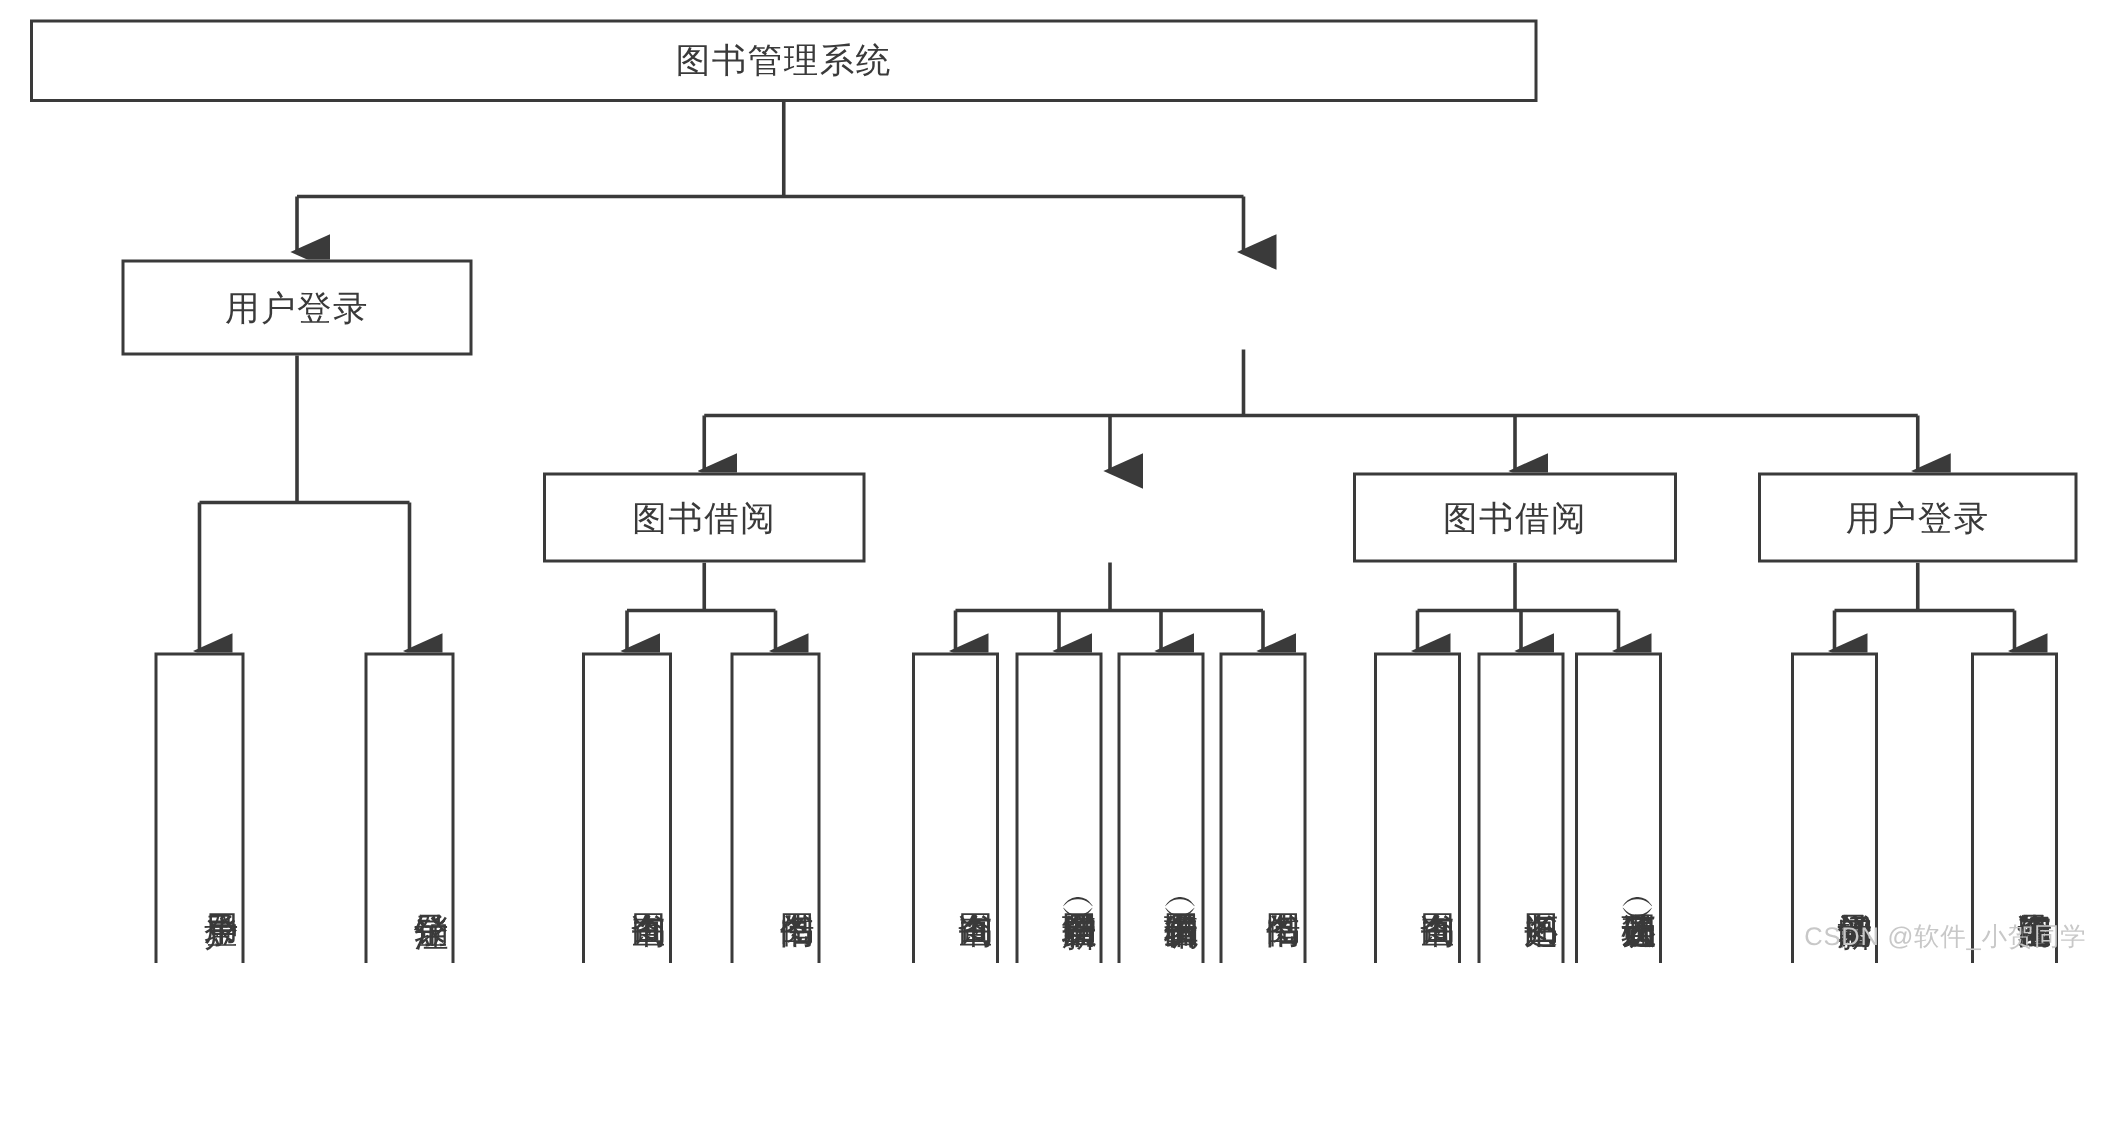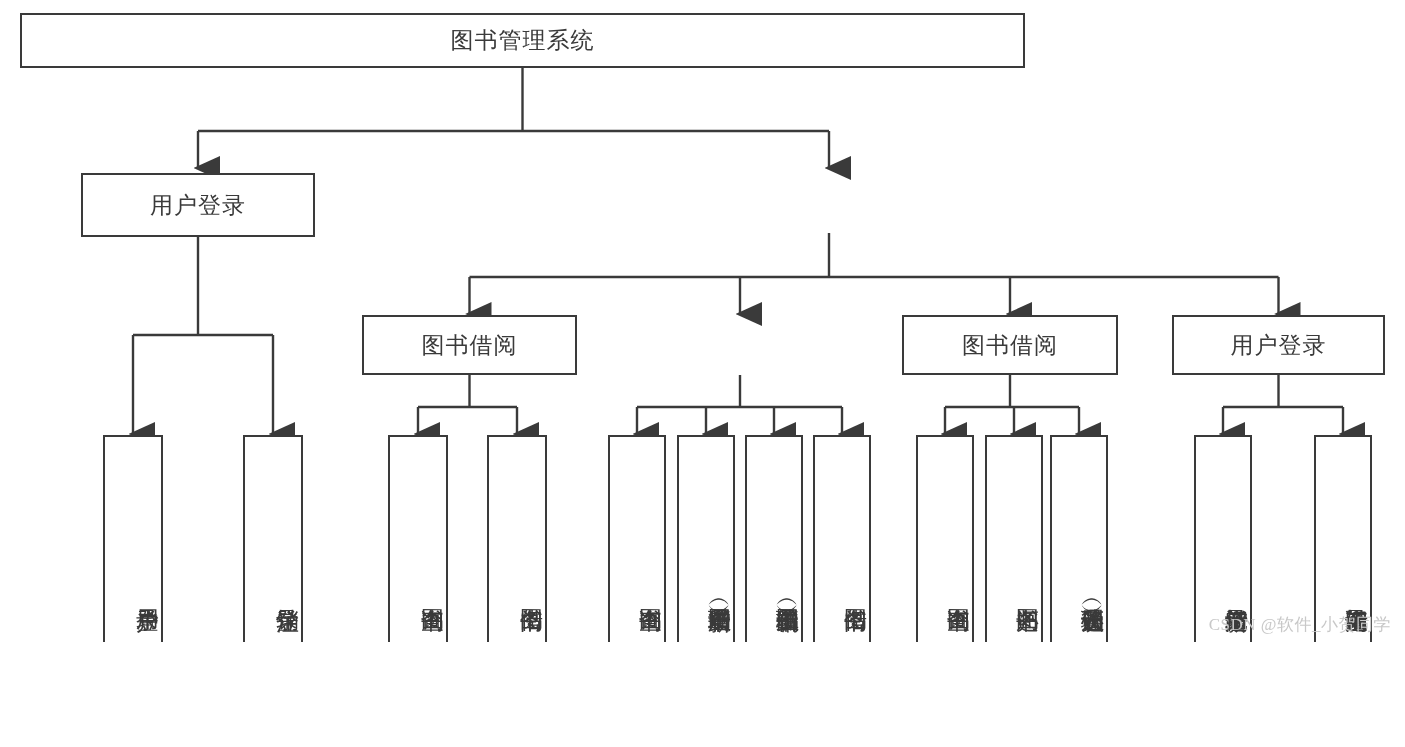--- a/index.html
+++ b/index.html
@@ -5,21 +5,21 @@
   html,body{margin:0;padding:0;background:#ffffff;}
   body{font-family:"Liberation Sans","DejaVu Sans",sans-serif;}
   #canvas{position:relative;width:1405px;height:642px;background:#ffffff;overflow:hidden;}
   #wires{position:absolute;left:0;top:0;width:1405px;height:747px;}
   .node{position:absolute;box-sizing:border-box;background:#ffffff;border:2px solid #3a3a3a;
         display:flex;align-items:center;justify-content:center;color:#3a3a3a;}
   .node.h{font-size:23px;letter-spacing:1px;}
   .node.v{writing-mode:vertical-rl;text-orientation:upright;font-size:23px;line-height:1.18;
           padding-top:12px;align-items:flex-start;justify-content:center;}
   .watermark{position:absolute;right:14px;bottom:6px;color:#c8c8c8;font-size:17px;
-             letter-spacing:.5px;white-space:nowrap;font-family:Liberation Serif, serif;}
+             letter-spacing:.5px;white-space:nowrap;}
 </style>
 </head>
 <body>
 
 <div id="canvas">
 
   <svg id="wires" viewBox="0 0 1405 747">
     <defs>
       <marker id="arrow" viewBox="0 0 12 12" refX="6" refY="10" markerWidth="11" markerHeight="11" orient="auto-start-reverse">
         <path d="M 6 12 L 0.6 0 L 11.4 0 Z" fill="#3a3a3a"></path>

